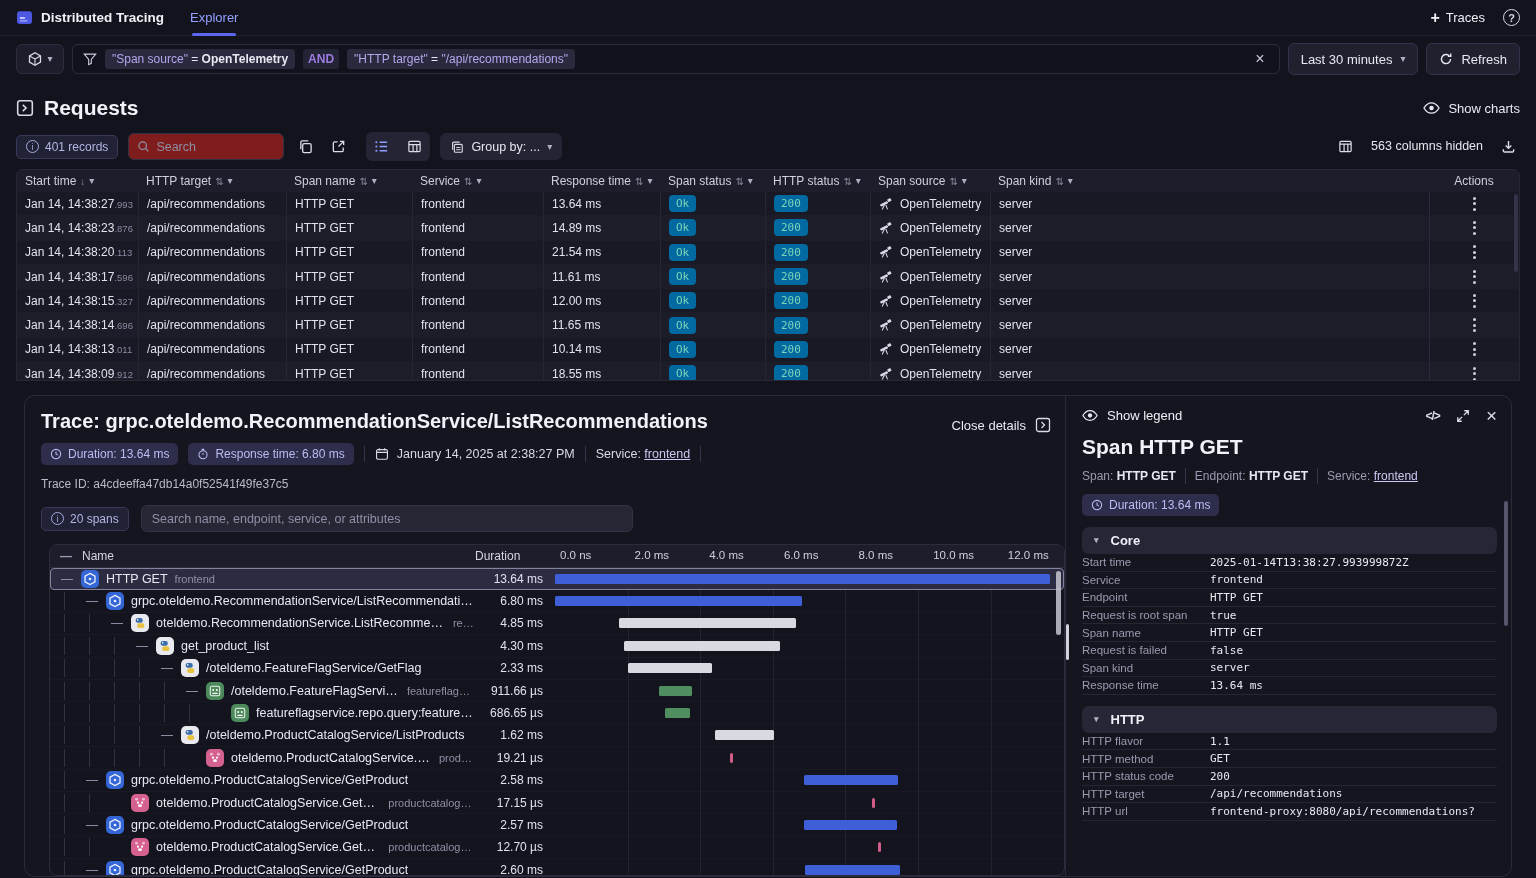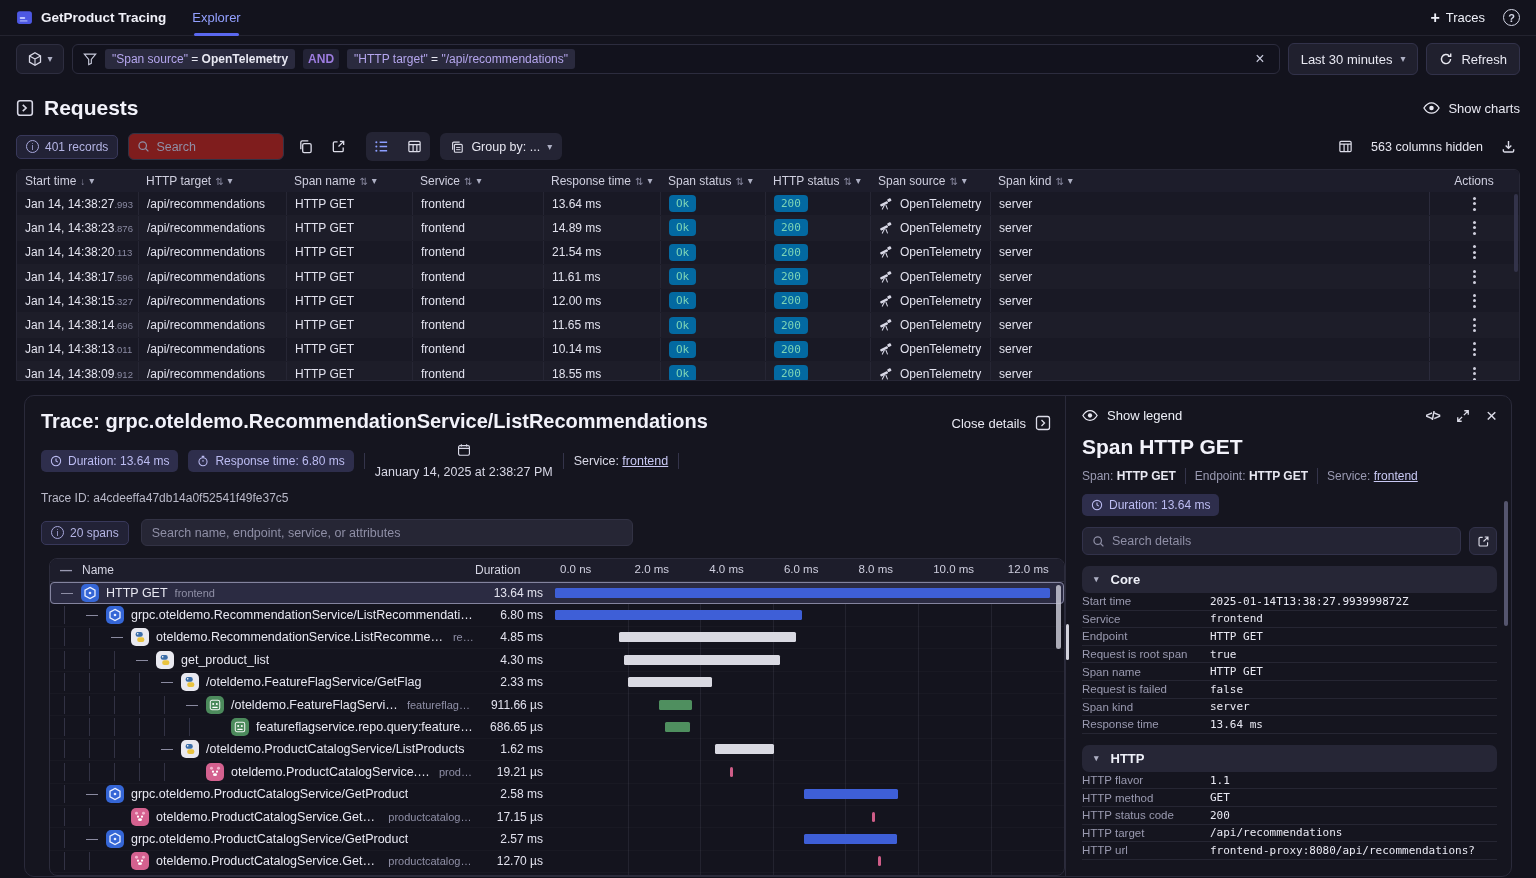--- a/index.html
+++ b/index.html
@@ -37,21 +37,21 @@
   .show-charts { margin-left:auto; display:flex; align-items:center; gap:8px; font-size:13px; color:#e8e8f2; cursor:pointer; }
 
   .toolbar { display:flex; align-items:center; gap:10px; padding:8px 16px 6px 16px; }
   .records-badge { display:flex; align-items:center; gap:6px; background:#222236; border:1px solid #38385a; border-radius:5px; padding:4px 9px; font-size:12px; color:#b4b4e4; }
   .i-circle { width:13px; height:13px; border:1.2px solid #a8a8dc; border-radius:50%; font-size:9px; display:flex; align-items:center; justify-content:center; color:#a8a8dc; font-style:normal; }
   .search-box { width:156px; height:27px; background:#7f1d1d; border:1px solid #323244; border-radius:6px; display:flex; align-items:center; gap:6px; padding:0 8px; color:#8f8fa6; font-size:12.5px; }
   .icon-btn { padding:4px; border-radius:4px; cursor:pointer; display:flex; align-items:center; }
   .seg { display:flex; align-items:center; background:#242434; border-radius:6px; padding:3px 4px; gap:10px; margin-left:6px; }
   .groupby-btn { display:flex; align-items:center; gap:7px; height:27px; background:#242434; border-radius:6px; padding:0 10px; font-size:12.5px; color:#e6e6f0; cursor:pointer; }
   .toolbar-right { margin-left:auto; display:flex; align-items:center; gap:14px; color:#e6e6f0; font-size:12.5px; }
-  .cols-hidden { display:flex; align-items:center; gap:18px; cursor:pointer; }
+  .cols-hidden { display:flex; gap:18px; cursor:pointer; }
 
   
   .rtable { margin:2px 16px 0 16px; height:212px; border:1px solid #272736; border-radius:6px 6px 0 0; overflow:hidden; position:relative; background:#15151f; }
   .thead, .tr { display:grid; grid-template-columns:121px 148px 126px 131px 117px 105px 105px 120px 1fr 90px; align-items:center; }
   .thead { background:#1d1d2b; height:22px; font-size:12px; color:#cfcfdf; }
   .th { display:flex; align-items:center; gap:4px; padding:0 8px; white-space:nowrap; overflow:hidden; }
   .sort-ic { color:#8b8ba2; font-size:10px; }
   .tr { height:24.3px; font-size:12px; color:#e2e2ee; border-bottom:1px solid #1d1d29; cursor:pointer; }
   .tr:nth-child(odd) { background:#191925; }
   .tr:nth-child(even) { background:#1d1d29; }
@@ -62,27 +62,27 @@
   .badge-ok { font-family:"DejaVu Sans Mono", monospace; font-size:11px; color:#7cd4b6; background:#0369a1; border-radius:4px; padding:2px 7px; }
   .src-cell { display:flex; align-items:center; gap:7px; }
   .actions-cell { display:flex; justify-content:center; border-left:1px solid #2b2b3c; height:100%; align-items:center; }
   .kebab { display:flex; flex-direction:column; gap:2.5px; padding:4px 6px; cursor:pointer; }
   .kebab i { width:3px; height:3px; border-radius:50%; background:#cfcfdd; }
   .vscroll { position:absolute; right:1px; top:24px; width:4px; height:78px; background:#33334a; border-radius:2px; }
 
   
   .trace-card { margin:14px 24px 0 24px; height:482px; background:#15151f; border:1px solid #2a2a3a; border-radius:10px; display:flex; overflow:hidden; }
   .trace-left { width:1040px; padding:14px 0 0 16px; display:flex; flex-direction:column; }
-  .trace-head { display:flex; align-items:center; padding-right:14px; }
+  .trace-head { display:flex; align-items:flex-end; padding-right:14px; }
   .trace-title { font-size:20px; font-weight:bold; color:#f2f2fa; }
   .close-details { margin-left:auto; display:flex; align-items:center; gap:9px; font-size:13px; color:#e8e8f2; cursor:pointer; padding-top:3px; }
   .meta-row { display:flex; align-items:center; gap:10px; margin-top:10px; font-size:12.5px; color:#d8d8e6; flex-wrap:nowrap; }
   .pill { display:flex; align-items:center; gap:6px; background:#2e2e4c; border-radius:5px; padding:4px 9px; color:#bcbcf2; font-size:12px; }
   .vdiv { width:1px; height:16px; background:#34344a; }
-  .cal-date { display:flex; align-items:center; gap:8px;flex-direction:column; }
+  .cal-date { display:flex; align-items:center; gap:8px; }
   .svc-link { color:#c9c9f4; text-decoration:underline; cursor:pointer; }
   .trace-id { margin-top:12px; font-size:12px; color:#b9b9c9; }
   .spans-row { display:flex; align-items:center; gap:12px; margin-top:14px; }
   .spans-search { width:492px; height:27px; background:#262635; border:1px solid #323244; border-radius:6px; display:flex; align-items:center; padding:0 10px; color:#8f8fa6; font-size:12.5px; }
 
   
   .wf { margin-top:12px; margin-left:8px; margin-right:0; border:1px solid #2c2c3c; border-radius:8px; flex:1; overflow:hidden; position:relative; background:#14141e; }
   .wf-head { display:flex; align-items:center; height:23px; background:#1d1d2b; font-size:12px; color:#d4d4e2; border-bottom:1px solid #2c2c3c; position:relative; }
   .wf-namehead { width:425px; display:flex; align-items:center; gap:10px; padding-left:10px; }
   .wf-durhead { width:80px; }
@@ -135,21 +135,21 @@
 
 <div class="topnav">
   <div class="brand">
     <span>
       <svg width="17" height="17" viewBox="0 0 16 16">
           <rect x="1" y="2" width="14" height="12" rx="2.5" fill="#4d58e3"></rect>
           <rect x="3.5" y="7.6" width="5.2" height="1.7" rx="0.8" fill="#bcc3ff"></rect>
           <rect x="3.5" y="10.4" width="7.4" height="1.7" rx="0.8" fill="#8f99f2"></rect>
         </svg>
     </span>
-    <span>GetProduct Tracing</span>
+    <span>Distributed Tracing</span>
   </div>
   <div class="nav-tab">
     <span>Explorer</span>
     <span class="underline"></span>
   </div>
   <div class="topnav-right">
     <div class="traces-btn">
       <span class="plus">+</span>
       <span>Traces</span>
     </div>
@@ -997,37 +997,20 @@
       <span class="pill dp-pill">
         <span>
             <svg width="12" height="12" viewBox="0 0 16 16">
               <circle cx="8" cy="8" r="6.2" fill="none" stroke="#bcbcf2" stroke-width="1.4"></circle>
               <path d="M8 4.5 V8 L10.5 9.5" fill="none" stroke="#bcbcf2" stroke-width="1.4"></path>
             </svg>
           </span>
         <span>Duration: 13.64 ms</span>
       </span>
     </div>
-    <div class="dp-search-row">
-      <div class="dp-search">
-        <span>
-          <svg width="13" height="13" viewBox="0 0 16 16">
-              <circle cx="7" cy="7" r="4.6" fill="none" stroke="#8f8fa6" stroke-width="1.5"></circle>
-              <path d="M10.5 10.5 L14 14" stroke="#8f8fa6" stroke-width="1.5"></path>
-            </svg>
-        </span>
-        <span>Search details</span>
-      </div>
-      <div class="dp-openbtn">
-        <svg width="13" height="13" viewBox="0 0 16 16">
-            <path d="M7 3 H3.8 A1.3 1.3 0 0 0 2.5 4.3 V12.2 A1.3 1.3 0 0 0 3.8 13.5 H11.7 A1.3 1.3 0 0 0 13 12.2 V9" fill="none" stroke="#dcdce8" stroke-width="1.4"></path>
-            <path d="M9.5 2.5 H13.5 V6.5 M13.5 2.5 L8 8" fill="none" stroke="#dcdce8" stroke-width="1.4"></path>
-          </svg>
-      </div>
-    </div>
     <div class="sec-head">
       <span class="chev">▾</span>
       <span>Core</span>
     </div>
     <div id="core-rows">
   <div class="drow">
     <span class="dk">Start time</span>
     <span class="dv">2025-01-14T13:38:27.993999872Z</span>
   </div>
   <div class="drow">

